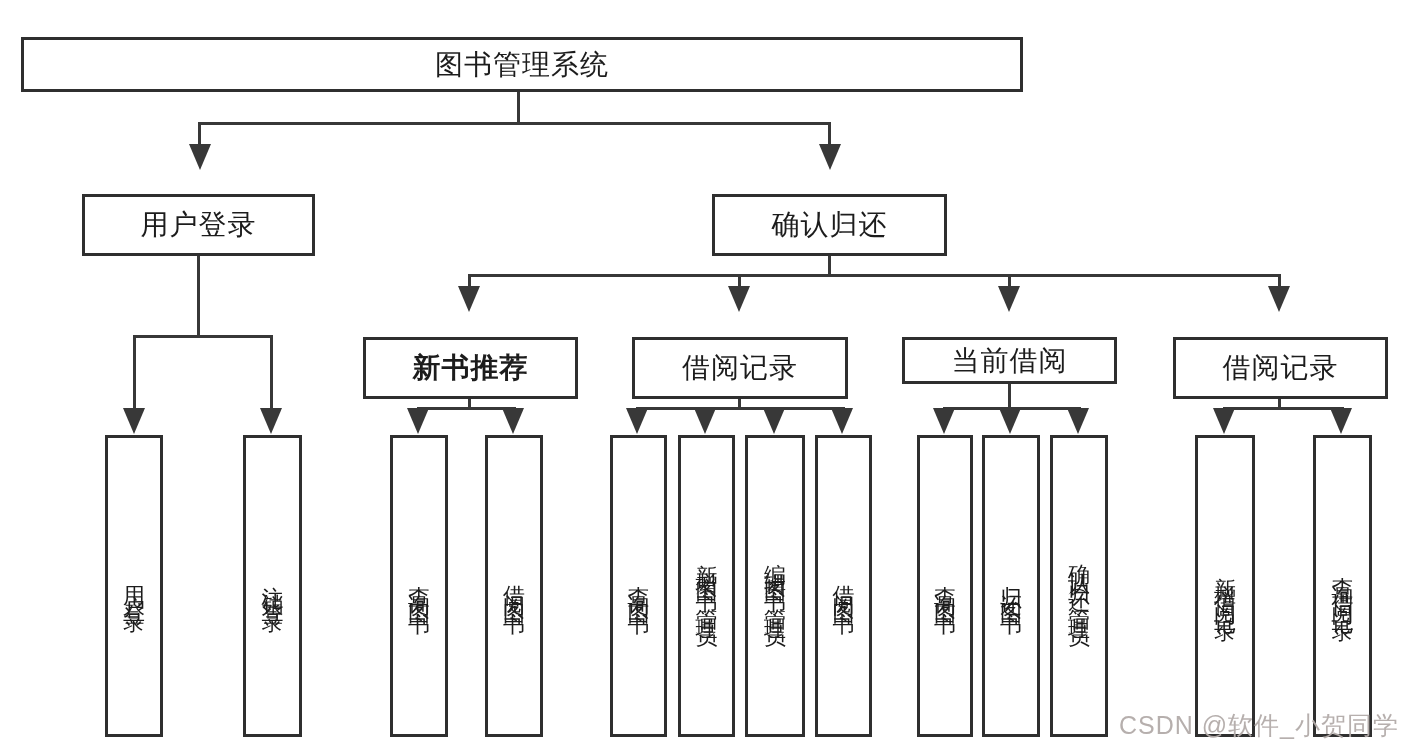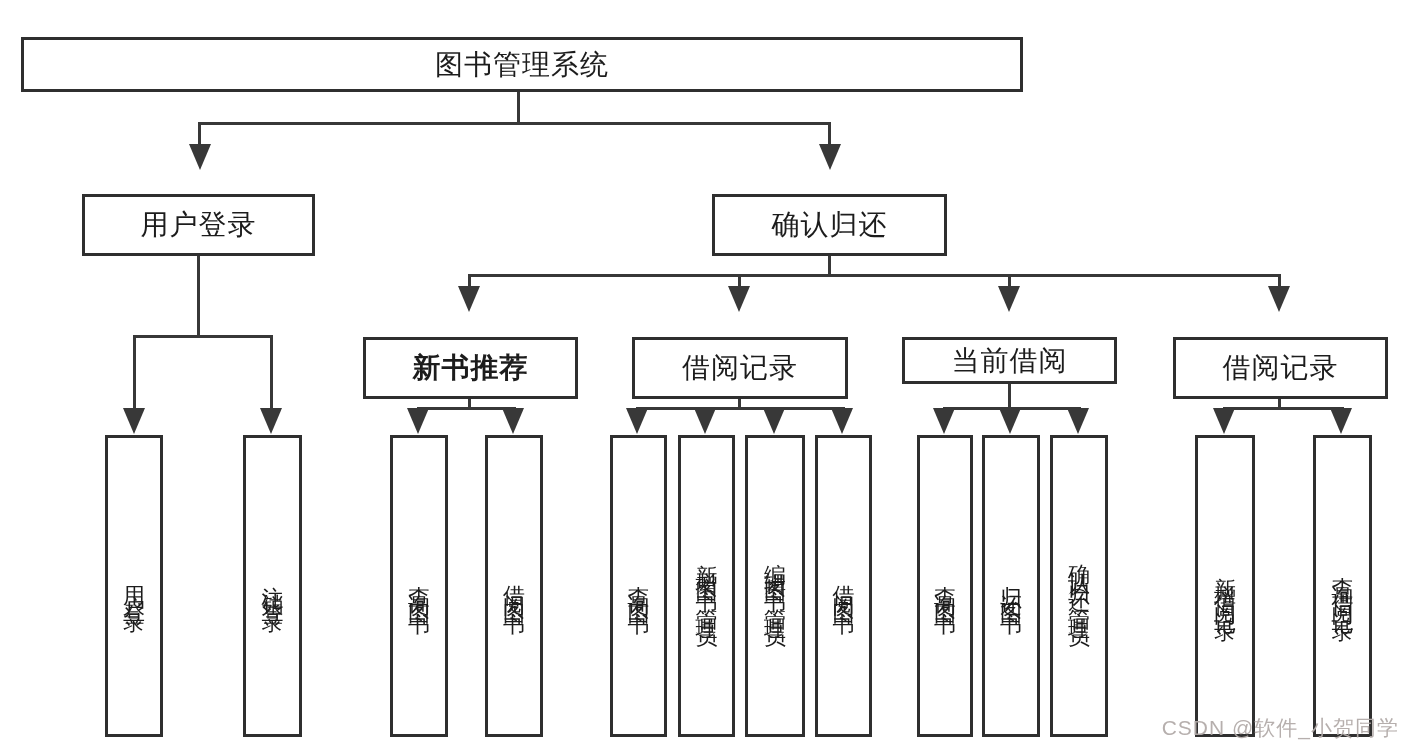--- a/index.html
+++ b/index.html
@@ -22,21 +22,21 @@
   }
   .hline{position:absolute;height:3px;background:#383838;z-index:1;}
   .vline{position:absolute;width:3px;background:#383838;z-index:1;}
   .arrow{
     position:absolute;width:0;height:0;z-index:1;
     border-left:11px solid transparent;border-right:11px solid transparent;
     border-top:26px solid #383838;
   }
   .watermark{
     position:absolute;right:6px;bottom:5px;z-index:3;
-    font-size:21px;letter-spacing:1px;color:rgba(178,171,169,0.95);white-space:nowrap;
+    font-size:25px;letter-spacing:1px;color:rgba(178,171,169,0.95);white-space:nowrap;
   }
 </style>
 </head>
 <body>
 
 <div class="stage">
 
   <div class="vline" style="left:517px;top:68px;height:57px;"></div>
   <div class="hline" style="left:198px;top:122px;width:633px;"></div>
   <div class="vline" style="left:198px;top:122px;height:30px;"></div>

